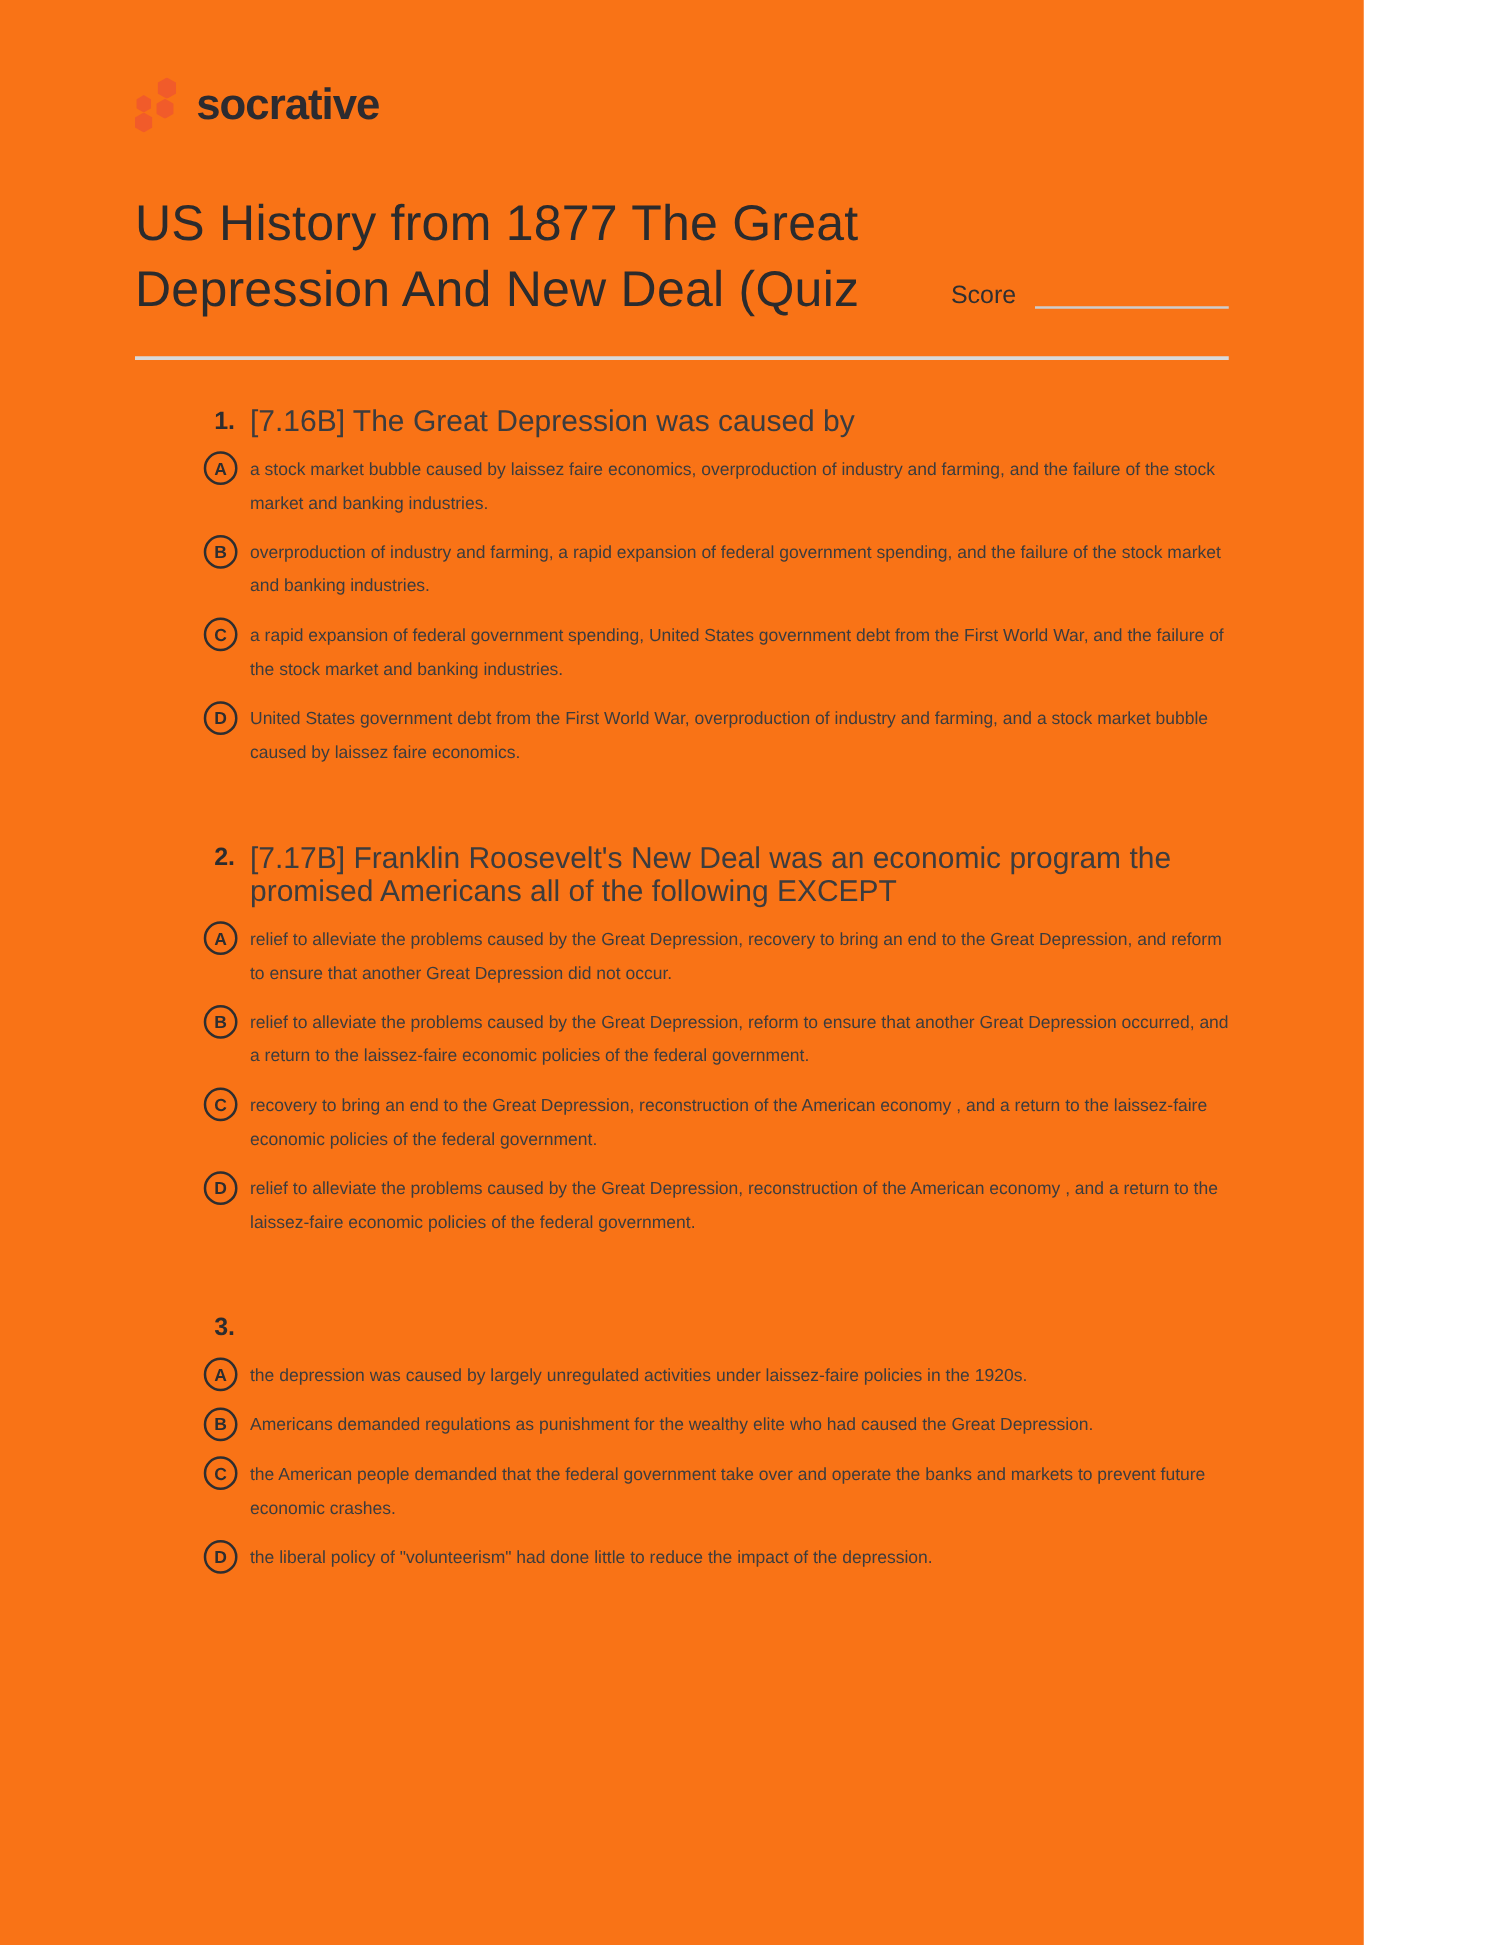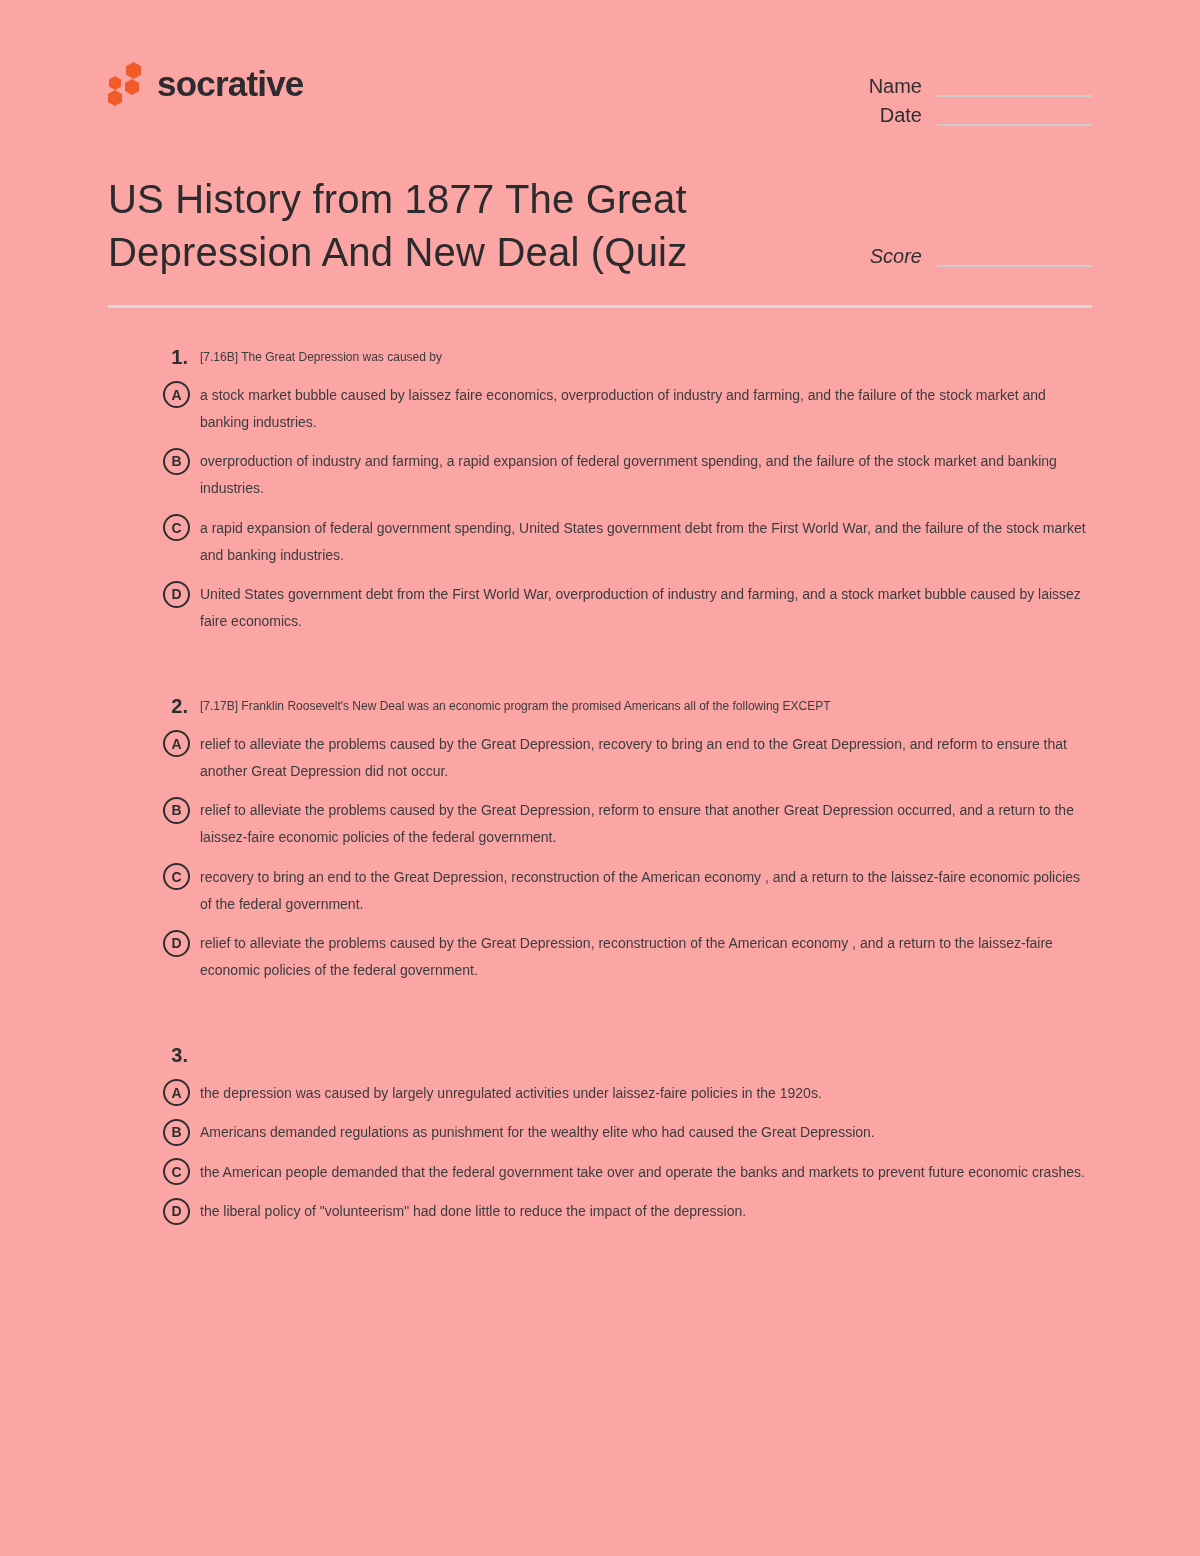--- a/index.html
+++ b/index.html
@@ -1,22 +1,22 @@
 <!DOCTYPE html>
 <html style="--brand: #f15b2a;"><head>
 <meta charset="utf-8">
 <style>
   :root { --brand: #f15b2a; --ink: #2d2d2f; --body: #3c3c3e; --rule: #cfcfcf; }
   * { margin: 0; padding: 0; box-sizing: border-box; }
   html, body { background: #ffffff; }
   body { font-family: "Liberation Sans", sans-serif; color: var(--body); }
   .page {
-    width: 1200px; min-height: 1556px;
+    width: 1091px; min-height: 1556px;
     padding: 62px 108px 60px 108px;
-    background: #fca5a5;
+    background: #f97316;
     position: relative;
   }
 
   
   .top-header { display: flex; justify-content: space-between; align-items: flex-start; }
   .logo { display: flex; align-items: center; gap: 15px; }
   .hexes { position: relative; width: 34px; height: 44px; }
   .hex { position: absolute; background: var(--brand);
          clip-path: polygon(50% 0%, 100% 25%, 100% 75%, 50% 100%, 0% 75%, 0% 25%); }
   .hex1 { left: 18px; top: 0;    width: 15px; height: 17px; }
@@ -27,32 +27,32 @@
 
   .fields { display: flex; flex-direction: column; gap: 7px; padding-top: 13px; }
   .field-row { display: flex; align-items: flex-end; justify-content: flex-end; gap: 15px; }
   .field-label { font-size: 20px; color: #2f2f31; line-height: 22px; }
   .field-line { width: 155px; height: 20px; border-bottom: 2px solid #cdcdcd; }
 
   
   .title-row { display: flex; align-items: flex-start; margin-top: 47px; }
   .quiz-title { width: 710px; font-size: 40px; line-height: 53px; font-weight: 400;
                 color: #2b2b2d; letter-spacing: 0.2px; }
-  .score-wrap { margin-left: auto; margin-top: 72px; font-style: italic; }
+  .score-wrap { margin-left: auto; margin-top: 72px; }
 
   .divider { border: none; border-top: 3px solid #d9d9d9; margin-top: 26px; }
 
   
   .questions { margin-top: 36px; padding-left: 55px; }
   .question { margin-bottom: 58px; }
   .question:last-child { margin-bottom: 0; }
   .q-header { display: flex; gap: 10px; margin-bottom: 10px; }
   .q-number { width: 27px; flex-shrink: 0; text-align: right; padding-right: 2px;
               font-size: 20px; font-weight: 700; color: var(--ink); line-height: 27px; }
-  .q-text { font-size: 12px; line-height: 27px; color: var(--body); max-width: 895px; }
+  .q-text { font-size: 24px; line-height: 27px; color: var(--body); max-width: 895px; }
   .option { display: flex; gap: 10px; margin-bottom: 12px; }
   .option:last-child { margin-bottom: 0; }
   .opt-circle { width: 27px; height: 27px; flex-shrink: 0; border: 2px solid #2e2e30;
                 border-radius: 50%; display: flex; align-items: center; justify-content: center;
                 font-size: 14px; font-weight: 700; color: #2e2e30; }
   .opt-text { font-size: 14px; line-height: 27px; color: var(--body); max-width: 895px;
               padding-top: 0.5px; }
 </style>
 </head>
 <body>
@@ -63,30 +63,20 @@
     <div class="logo">
       <div class="hexes">
         <div class="hex hex1"></div>
         <div class="hex hex2"></div>
         <div class="hex hex3"></div>
         <div class="hex hex4"></div>
       </div>
       <div class="wordmark">socrative</div>
     </div>
 
-    <div class="fields">
-      <div class="field-row">
-        <span class="field-label">Name</span>
-        <span class="field-line"></span>
-      </div>
-      <div class="field-row">
-        <span class="field-label">Date</span>
-        <span class="field-line"></span>
-      </div>
-    </div>
   </div>
 
   <div class="title-row">
     <h1 class="quiz-title">
       <span style="display: block;">US History from 1877 The Great</span>
       <span style="display: block;">Depression And New Deal (Quiz</span>
     </h1>
     <div class="score-wrap">
       <div class="field-row">
         <span class="field-label">Score</span>

